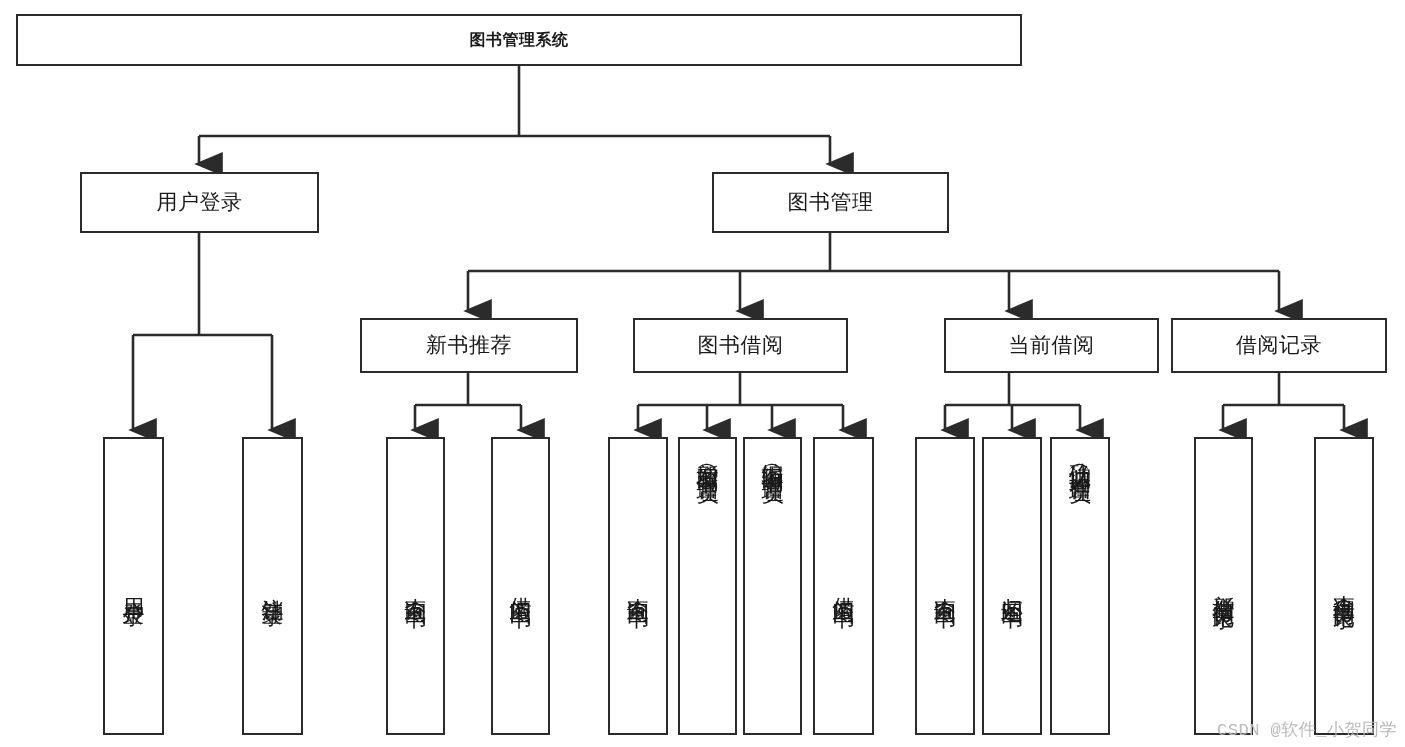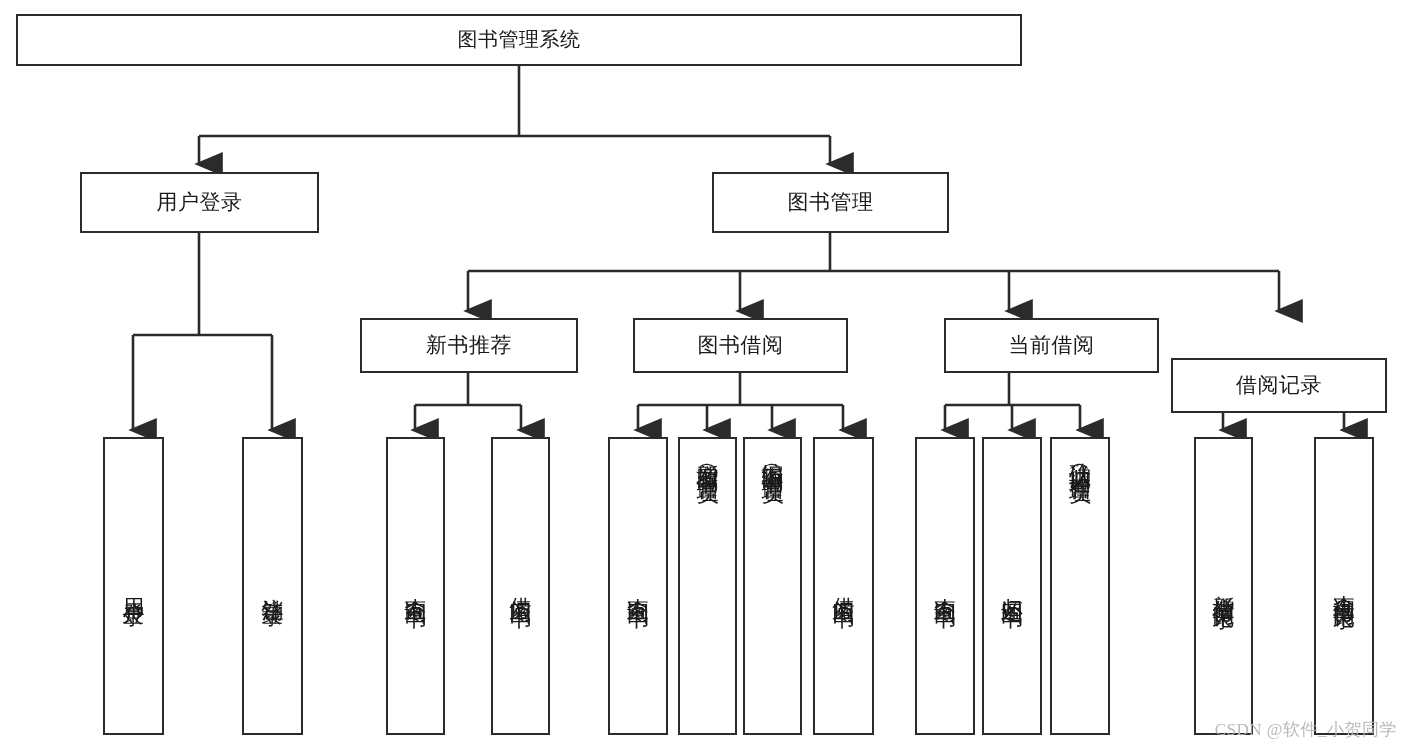--- a/index.html
+++ b/index.html
@@ -41,21 +41,22 @@
     text-align: center;
     line-height: 1.06;
     letter-spacing: 0.5px;
   }
   
   .node.horiz .label {
     font-size: 21px;
     white-space: nowrap;
   }
   .node.root .label {
-    font-size: 20px;
+    font-size: 16px;
+    font-weight: bold;
   }
   
   .node.leaf {
     align-items: flex-start;
     justify-content: center;
     padding-top: 6px;
   }
   .node.leaf .label {
     writing-mode: vertical-rl;
     text-orientation: upright;
@@ -70,21 +71,21 @@
     padding-top: 0;
   }
   .watermark {
     position: absolute;
     right: 8px;
     bottom: 6px;
     font-size: 17px;
     color: #b9b9b9;
     letter-spacing: 0.5px;
     white-space: nowrap;
-    font-family: Liberation Serif, serif;
+    font-family: Liberation Mono, monospace;
   }
 </style>
 </head>
 <body>
 
 <div id="diagram-root">
 
   <svg class="connectors" viewBox="0 0 1405 747" xmlns="http://www.w3.org/2000/svg">
     <defs>
       <marker id="arrow" viewBox="0 0 12 12" refX="6" refY="10" markerWidth="11" markerHeight="11" orient="auto-start-reverse">
@@ -154,21 +155,21 @@
   </div>
 
   <div class="node horiz" style="left:633px; top:318px; width:215px; height:55px;">
     <span class="label">图书借阅</span>
   </div>
 
   <div class="node horiz" style="left:944px; top:318px; width:215px; height:55px;">
     <span class="label">当前借阅</span>
   </div>
 
-  <div class="node horiz" style="left:1171px; top:318px; width:216px; height:55px;margin-top:40px;">
+  <div class="node horiz" style="left:1171px; top:318px; width:216px; height:55px;">
     <span class="label">借阅记录</span>
   </div>
 
   <div class="node leaf center" style="left:103px; top:437px; width:61px; height:298px;">
     <span class="label">用户登录</span>
   </div>
 
   <div class="node leaf center" style="left:242px; top:437px; width:61px; height:298px;">
     <span class="label">注销登录</span>
   </div>

